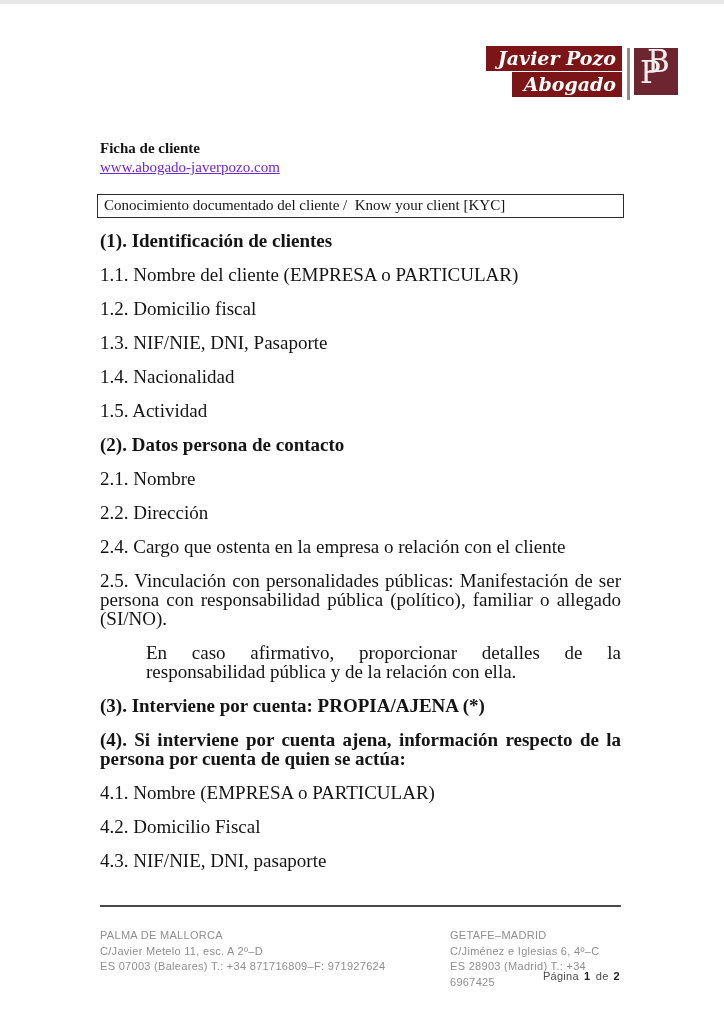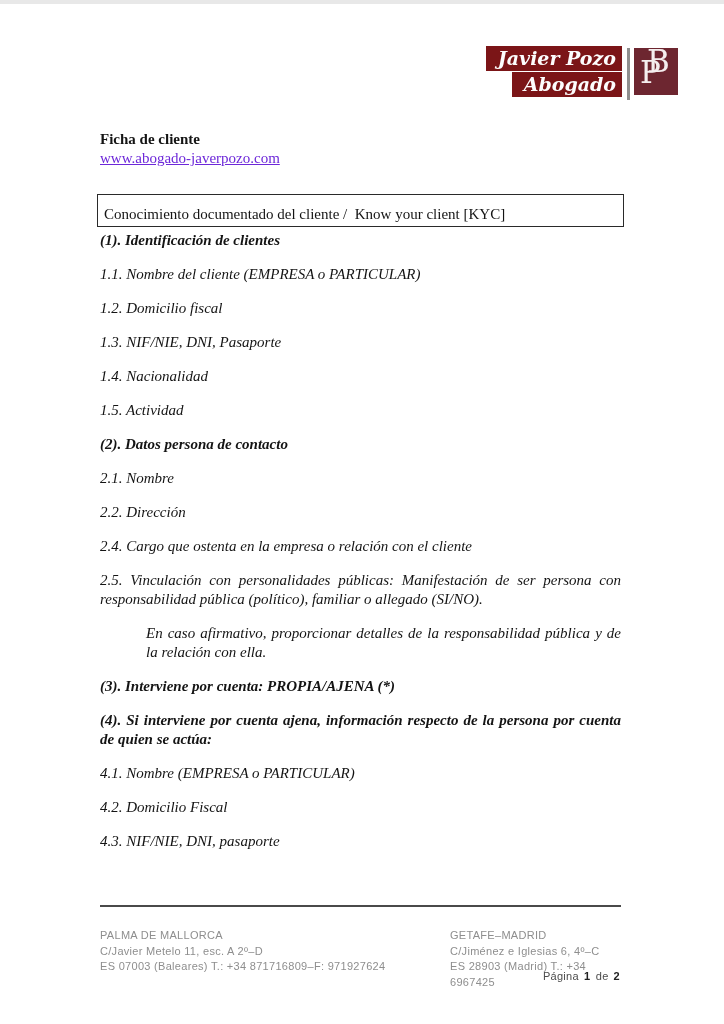--- a/index.html
+++ b/index.html
@@ -22,33 +22,33 @@
   .logo-divider { width:3px; height:52px; background:#8f8f8f; margin:2px 4px 0 5px; }
   .logo-mark {
     position:relative; width:44px; height:47px; background:#6d2630; margin-top:2px;
     font-family:"DejaVu Serif", serif; color:#f5eeee;
   }
   .logo-mark span { position:absolute; line-height:1; }
   .mono-top  { top:-2px; left:13px; font-size:31px; }
   .mono-bottom { top:9px; left:6px; font-size:31px; }
 
   
-  .doc-head { position:absolute; top:126px; left:100px; font-size:15px; line-height:19px; }
+  .doc-head { position:absolute; top:135px; left:100px; font-size:15px; line-height:19px; }
   .doc-title { font-weight:bold; }
   .doc-url { color:#6d28d9; text-decoration:underline; cursor:pointer; }
 
   
   .banner {
     position:absolute; top:190px; left:97px; width:527px;
-    border:1px solid #2a2a2a; padding:11px 6px 3px 6px;
+    border:1px solid #2a2a2a; padding:2px 6px 3px 6px;
     font-size:15px; white-space:pre-wrap;
   }
 
   
-  .body-text { position:absolute; top:227px; left:100px; width:521px; font-size:15px; line-height:19px;font-style:italic; }
+  .body-text { position:absolute; top:227px; left:100px; width:521px; font-size:19px; line-height:19px; }
   .body-text p { margin:0 0 15px 0; }
   .b  { font-weight:bold; }
   .j  { text-align:justify; }
   .ind { padding-left:46px; }
 
   
   .footer {
     position:absolute; top:901px; left:100px; width:521px;
     border-top:2px solid #4a4a4a; padding-top:21px;
     font-family:"Liberation Sans", sans-serif; font-size:11px;

